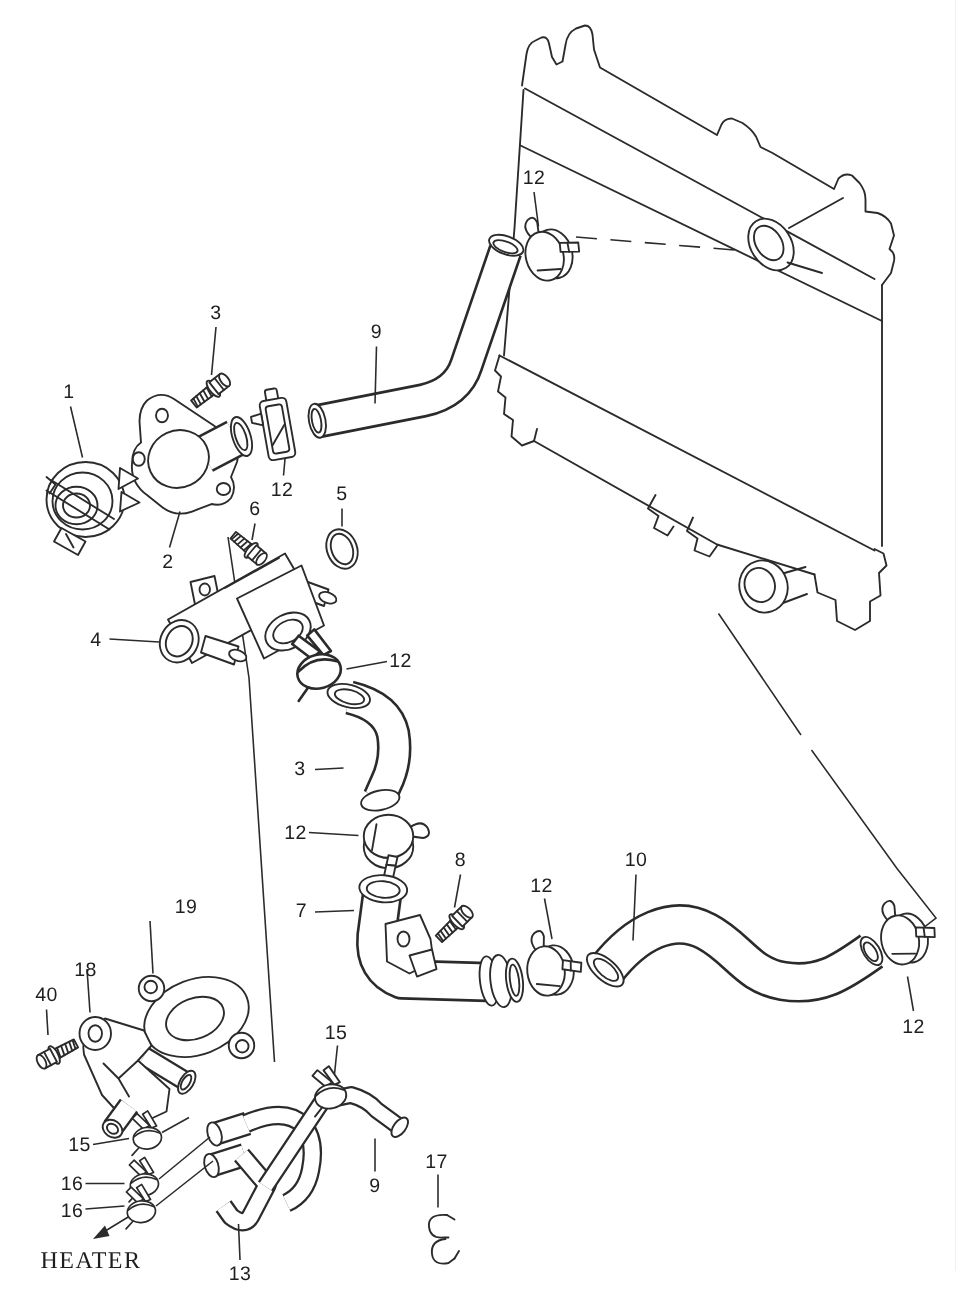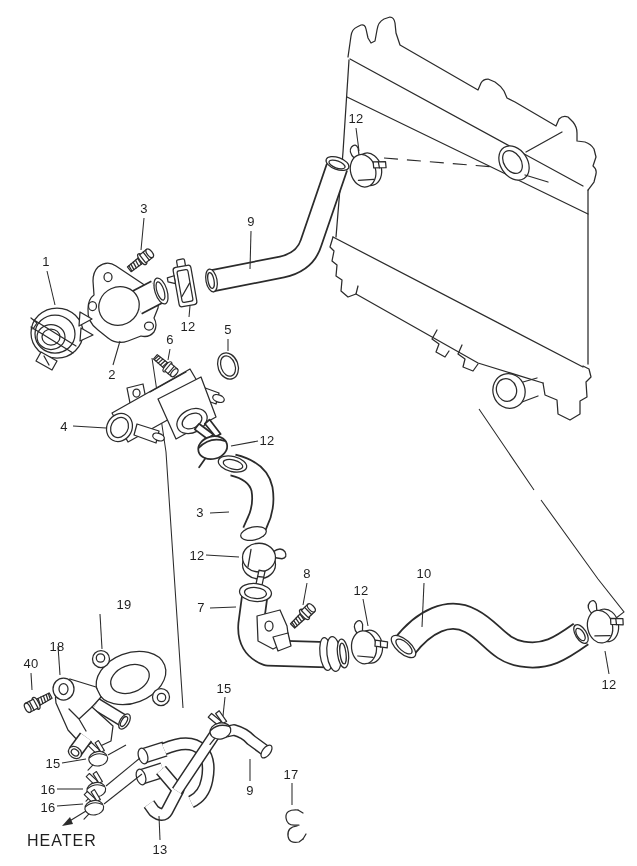--- a/index.html
+++ b/index.html
@@ -6,21 +6,21 @@
   .stage{position:relative;width:637px;height:866px;background:#ffffff;overflow:hidden;
          font-family:"Liberation Sans", sans-serif;}
   svg{position:absolute;left:0;top:0;}
   .s  {fill:none;stroke:#2b2b2b;stroke-width:1.25;stroke-linecap:round;stroke-linejoin:round;}
   .wf {fill:#ffffff;stroke:#2b2b2b;stroke-width:1.25;stroke-linejoin:round;}
   .thin{fill:none;stroke:#2b2b2b;stroke-width:1.05;}
   .hb {fill:none;stroke:#2b2b2b;stroke-linecap:butt;stroke-linejoin:round;}
   .hw {fill:none;stroke:#ffffff;stroke-linecap:butt;stroke-linejoin:round;}
   .callout{position:absolute;transform:translate(-50%,-50%);font-size:13px;color:#1f1f1f;
            letter-spacing:.3px;white-space:nowrap;}
-  .heater{position:absolute;font-size:16px;color:#1f1f1f;letter-spacing:1px;}
+  .heater{position:absolute;font-size:16px;color:#1f1f1f;letter-spacing:1px;font-family:Liberation Serif, serif;}
 </style>
 </head>
 <body>
 
 <div class="stage">
 
 <svg width="637" height="866" viewBox="0 0 637 866">
   <defs>
 
     <g id="clampW">

